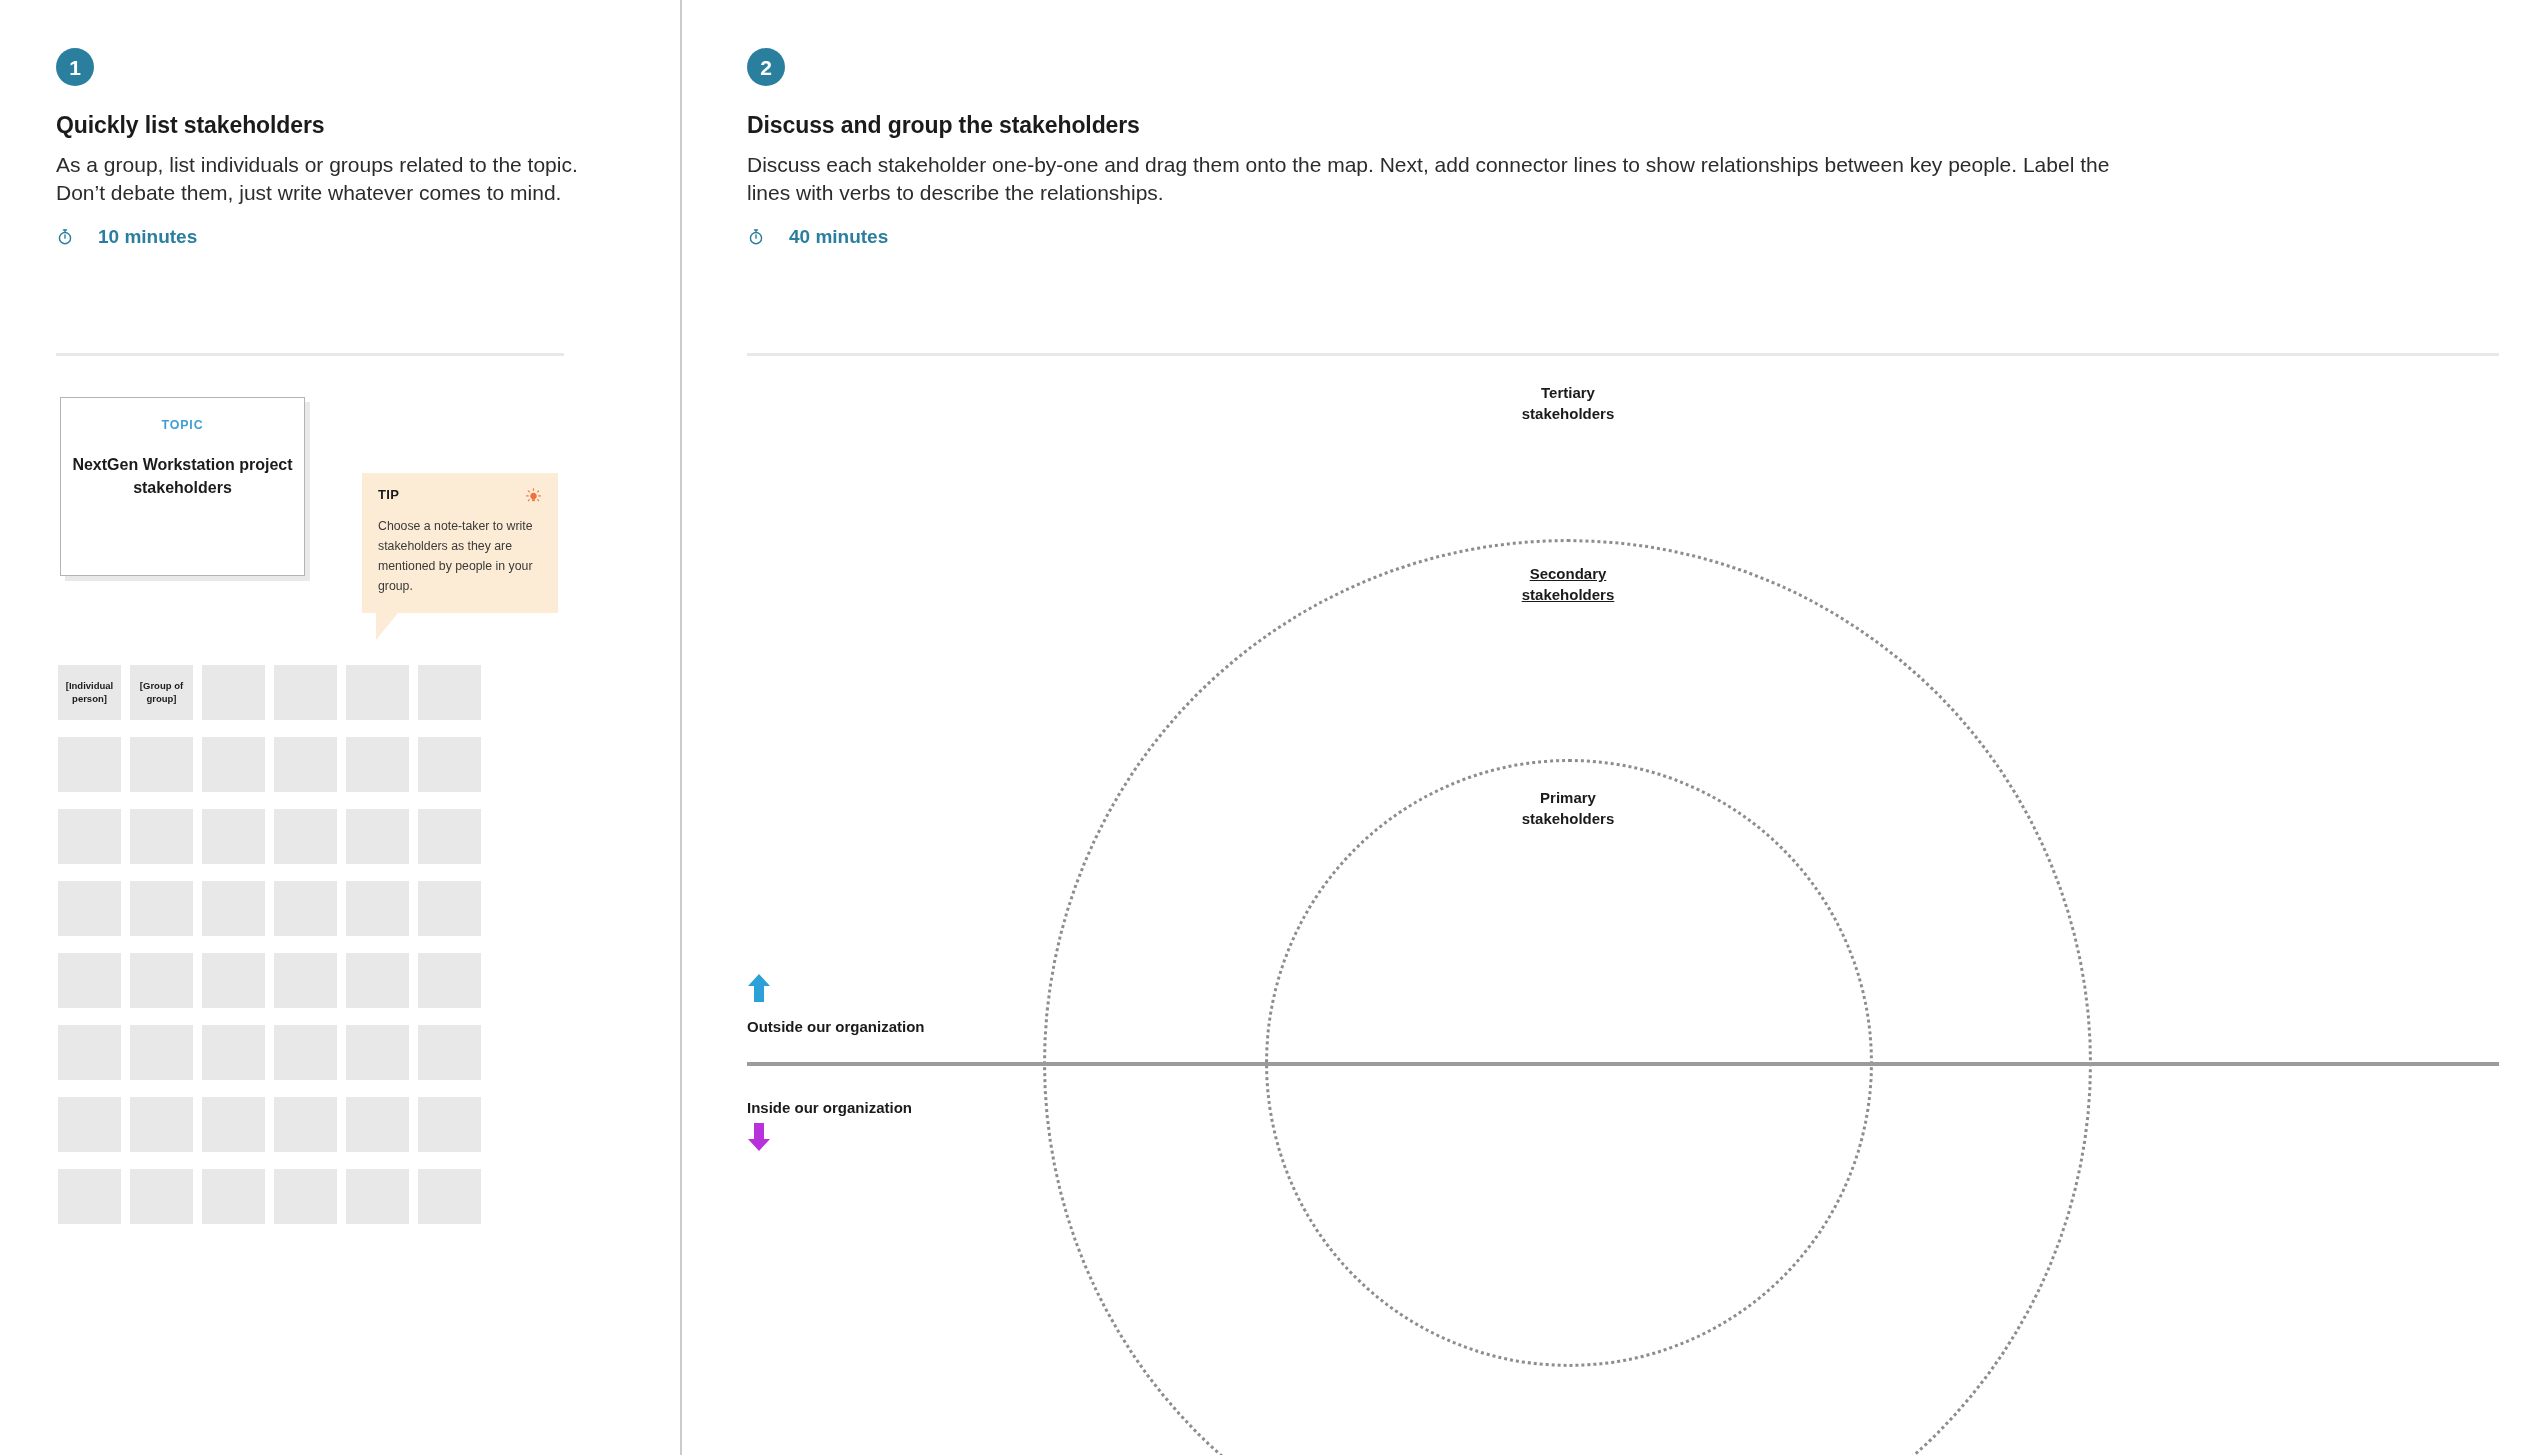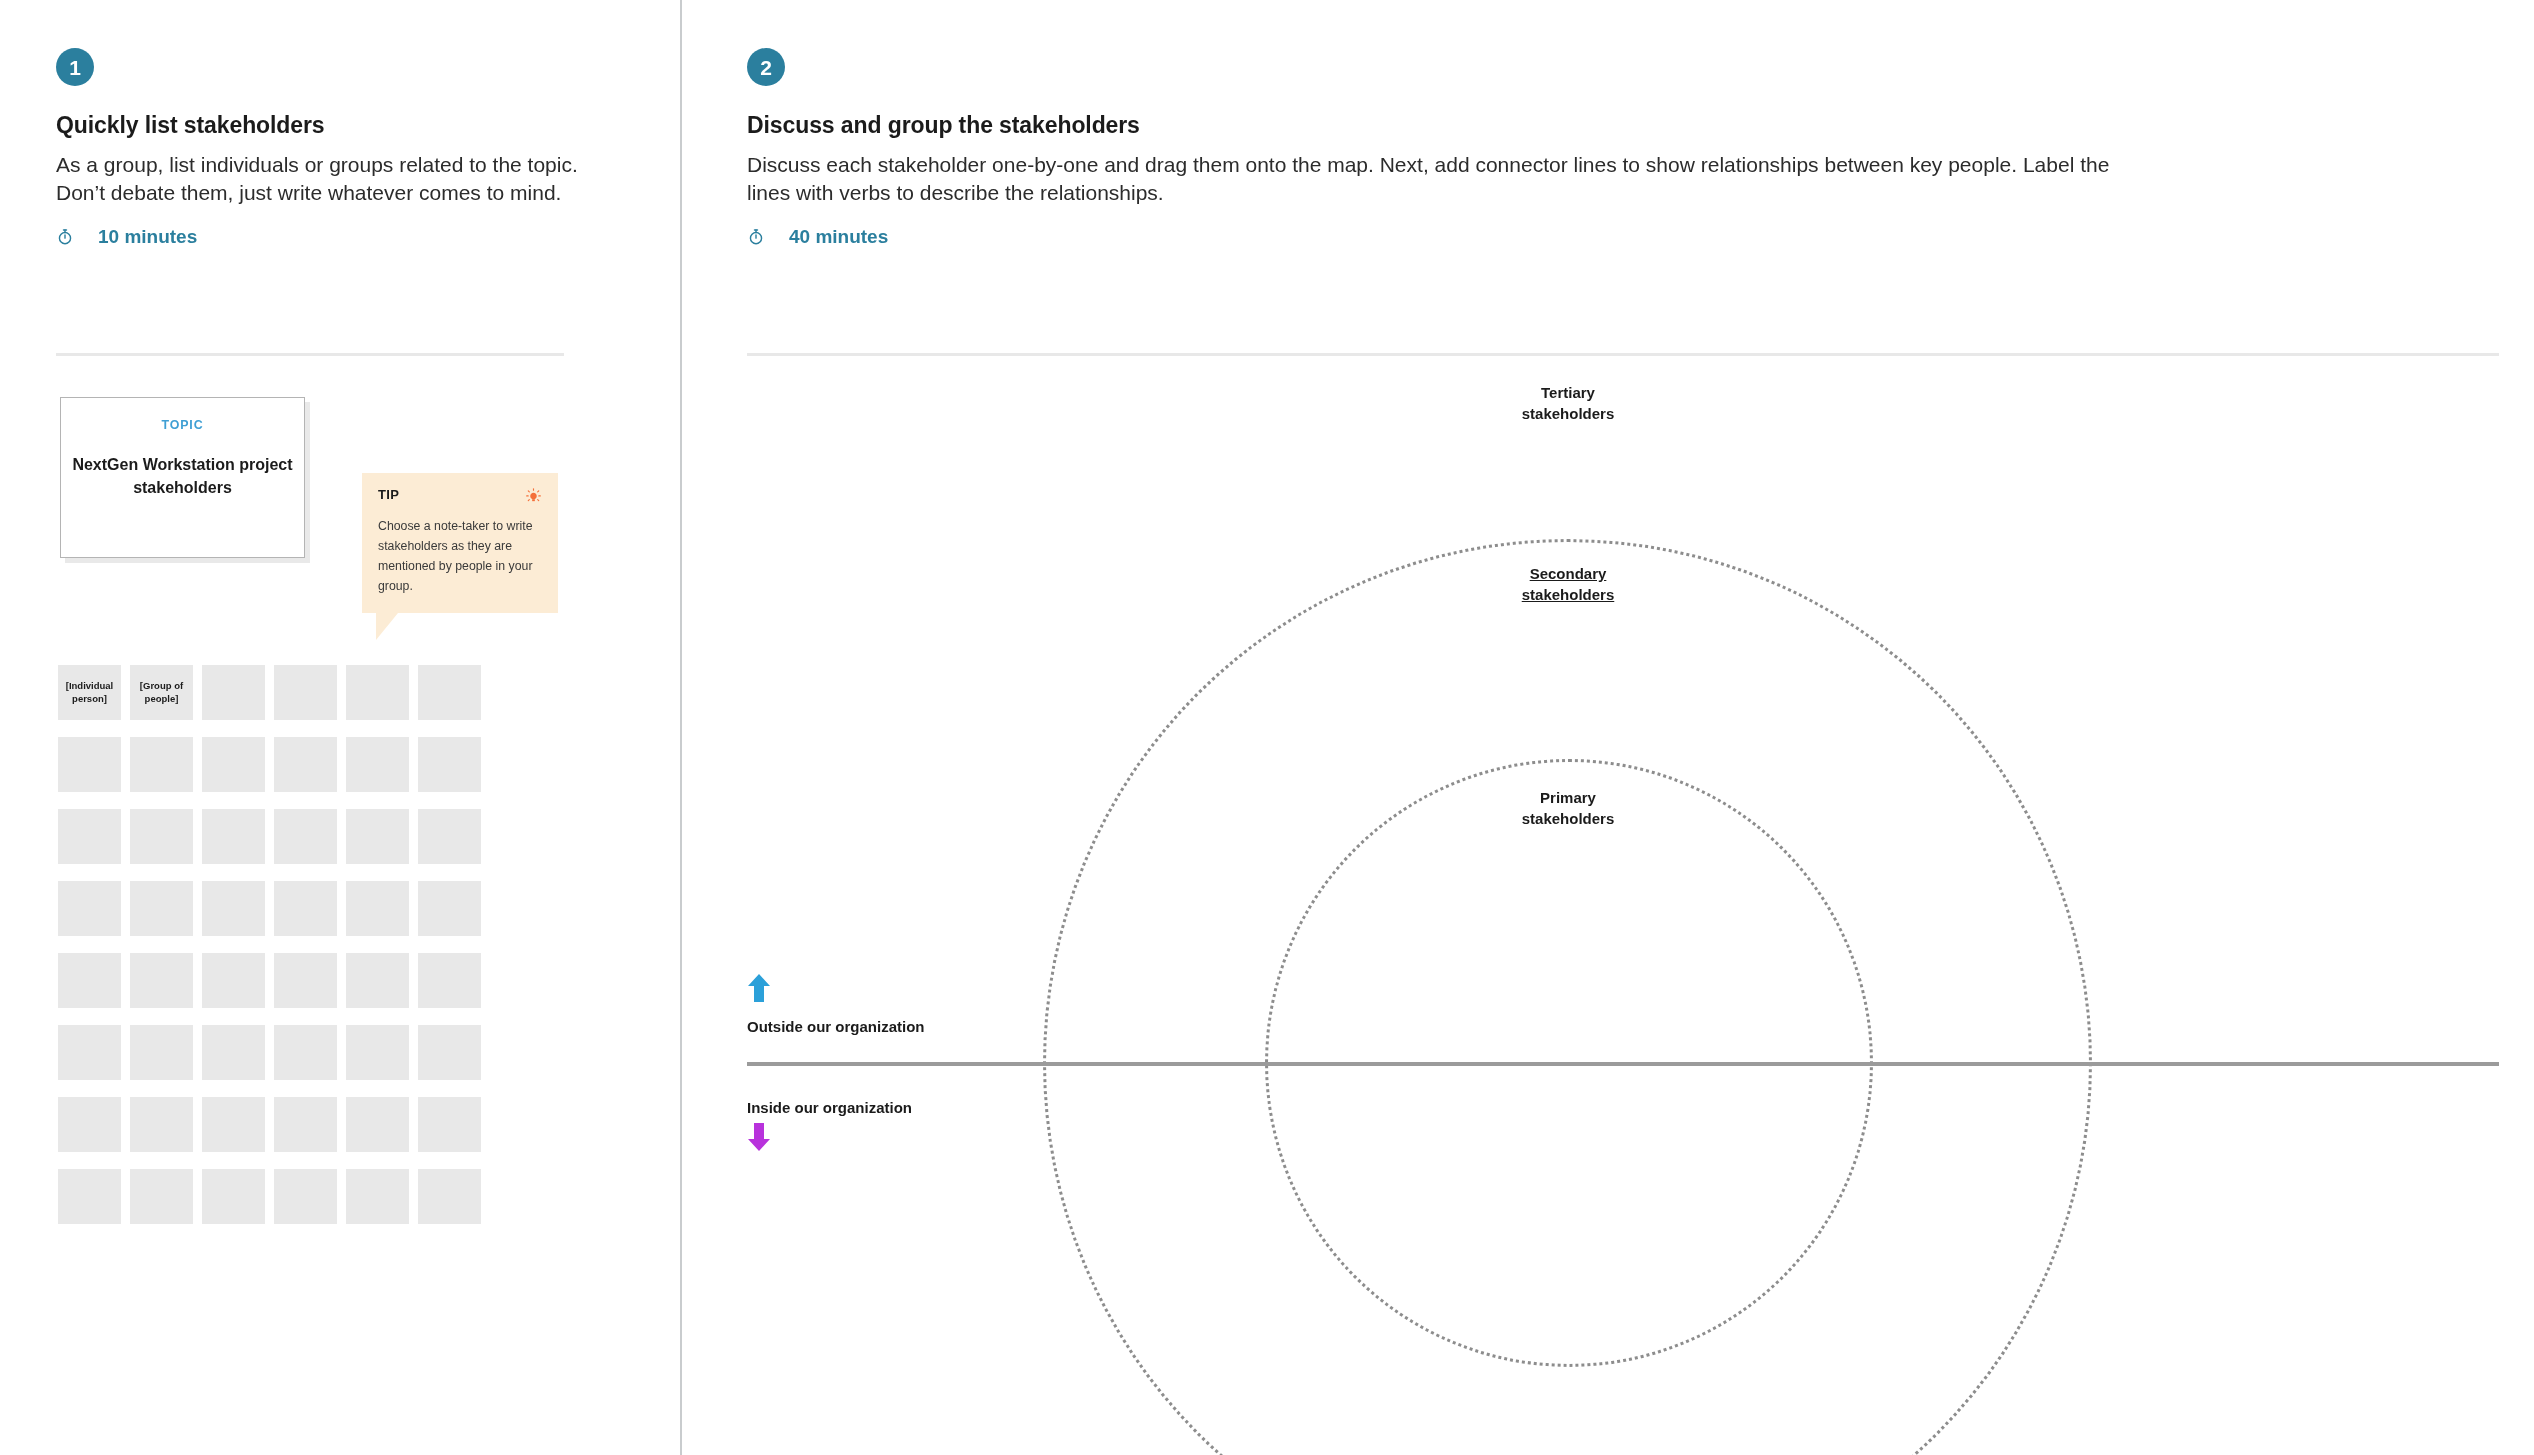--- a/index.html
+++ b/index.html
@@ -86,21 +86,21 @@
   }
   .hrule-left  { left: 56px;  top: 353px; width: 508px; }
   .hrule-right { left: 747px; top: 353px; width: 1752px; }
 
   
   .topic-card {
     position: absolute;
     left: 60px;
     top: 397px;
     width: 245px;
-    height: 161px;
+    height: 179px;
     background: #ffffff;
     border: 1px solid #b4b4b4;
     box-shadow: 5px 5px 0 0 #e9e9e9;
     display: flex;
     flex-direction: column;
     align-items: center;
     justify-content: flex-start;
     padding-top: 20px;
   }
   .topic-label {
@@ -303,21 +303,21 @@
           <line x1="19.4" y1="19.2" x2="17.9" y2="17.8"></line>
         </svg>
       </span>
     </div>
     <div class="tip-body">Choose a note-taker to write stakeholders as they are mentioned by people in your group.</div>
     <div class="tip-tail"></div>
   </div>
 
   <div class="note-grid" id="note-grid">
       <div class="note">[Individual person]</div>
-      <div class="note">[Group of people]</div>
+      <div class="note">[Group of group]</div>
       <div class="note"></div>
       <div class="note"></div>
       <div class="note"></div>
       <div class="note"></div>
       <div class="note"></div>
       <div class="note"></div>
       <div class="note"></div>
       <div class="note"></div>
       <div class="note"></div>
       <div class="note"></div>

